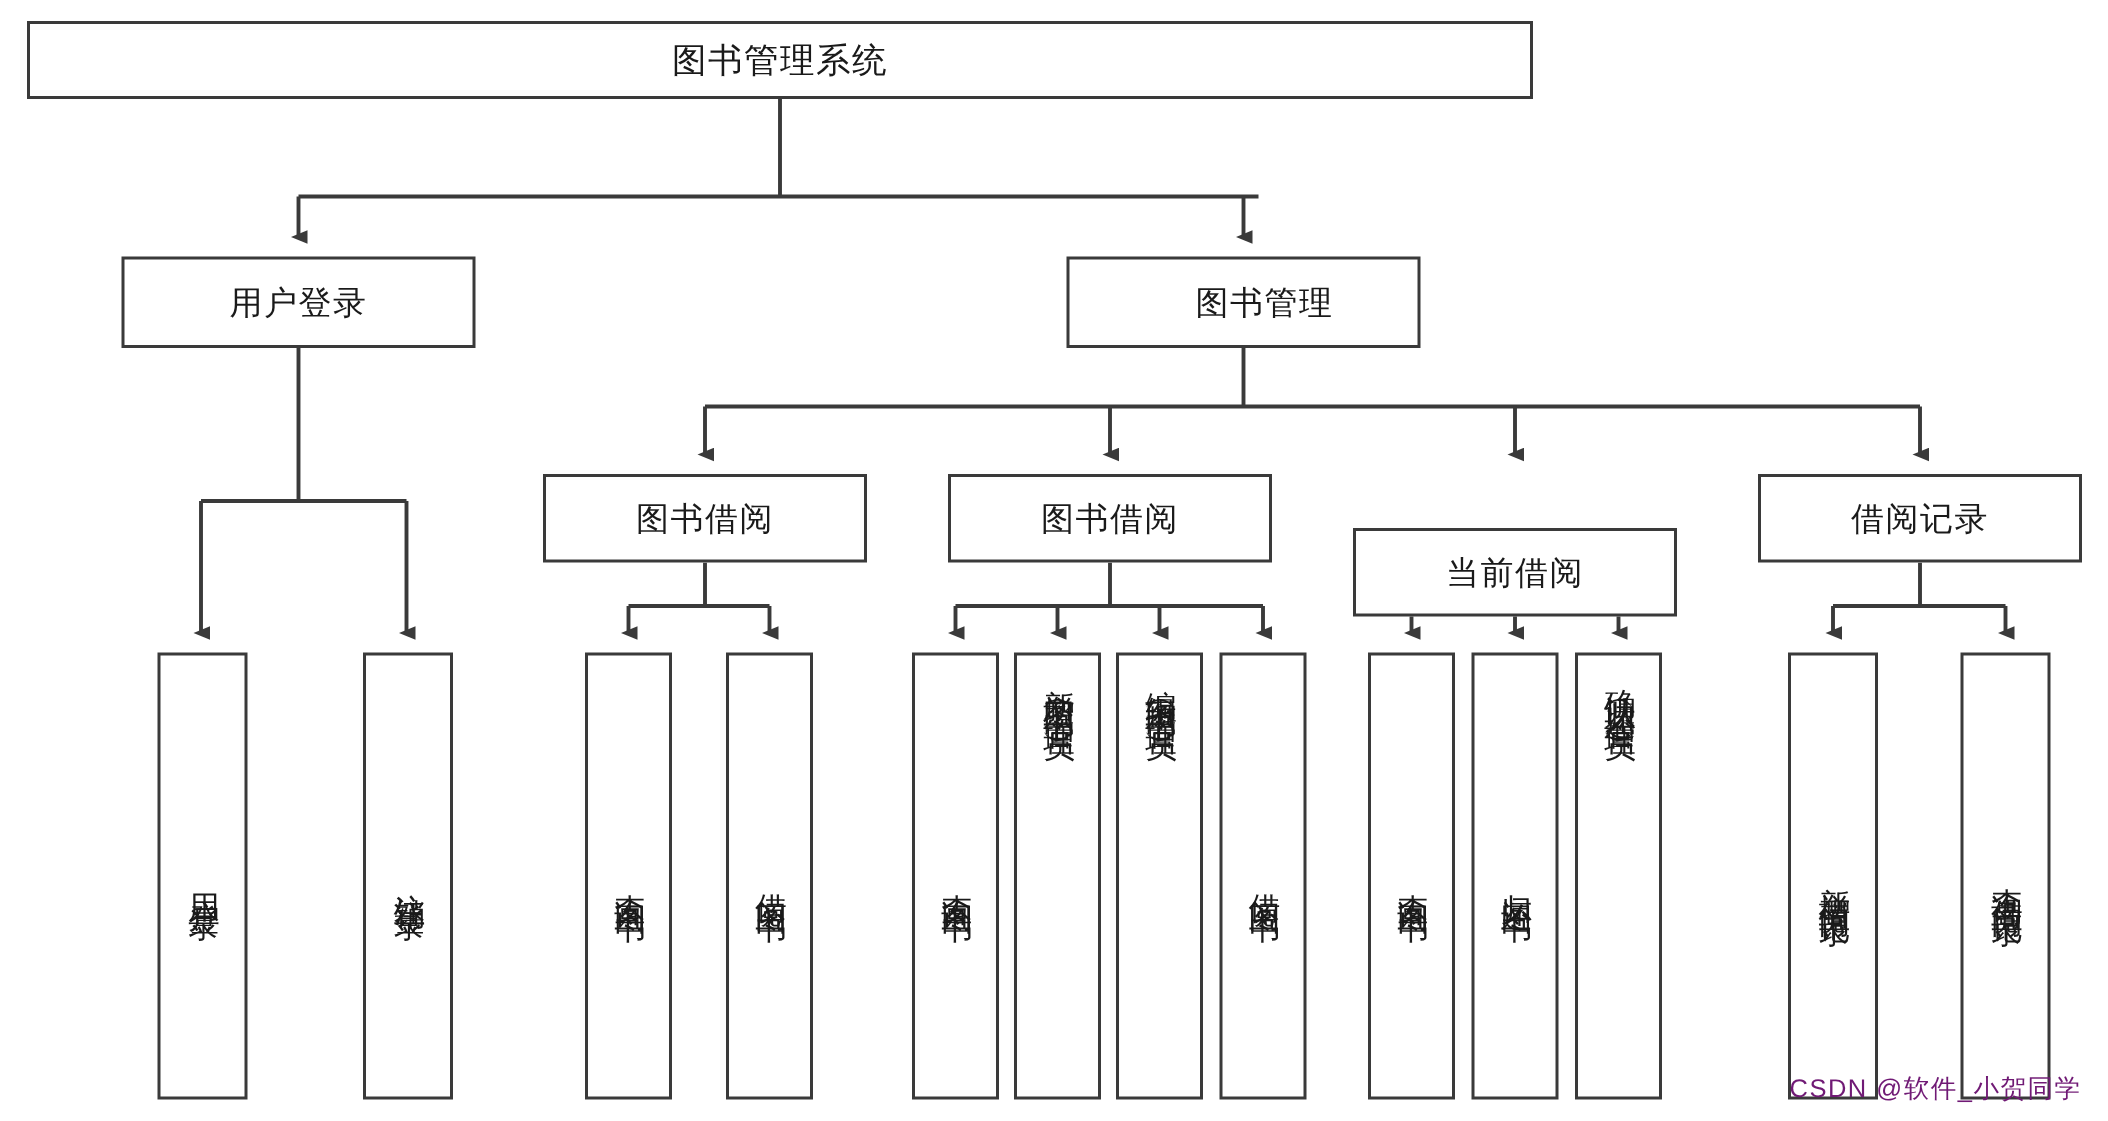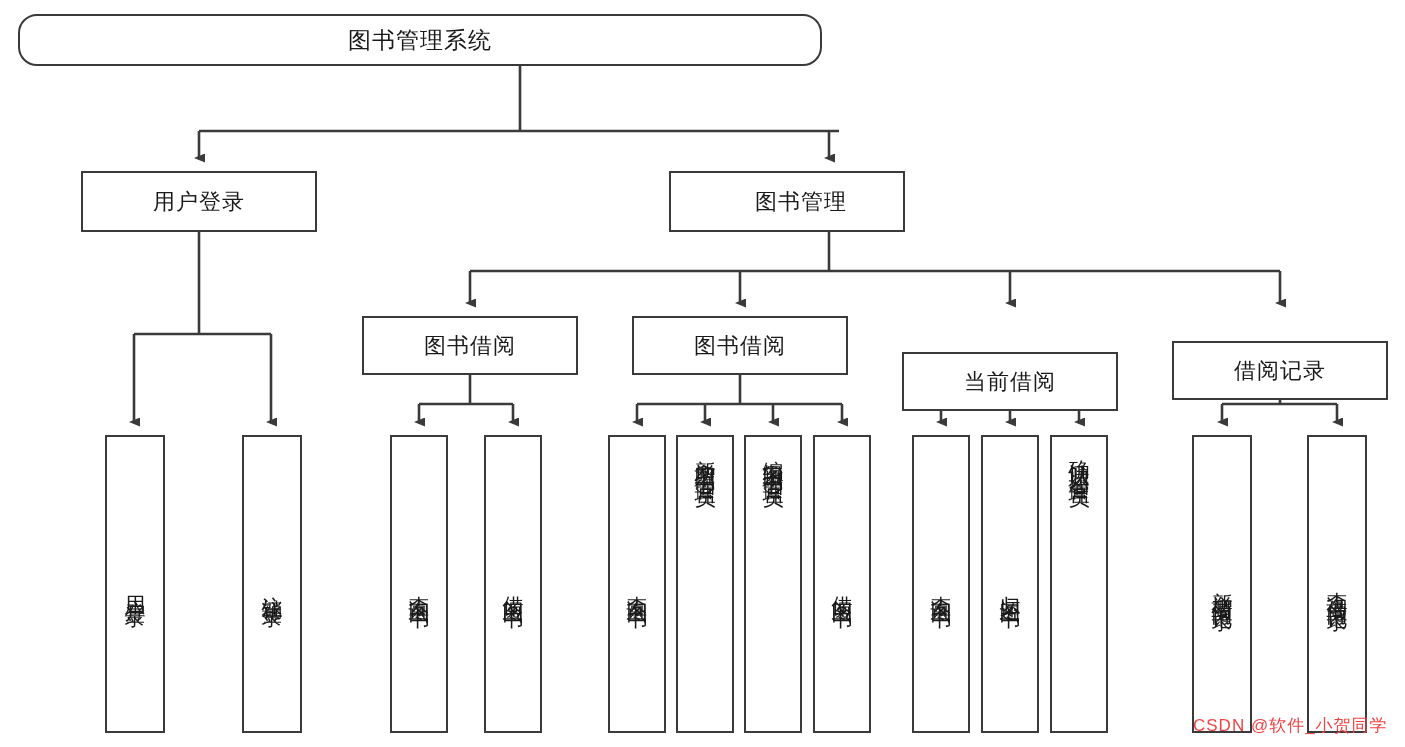--- a/index.html
+++ b/index.html
@@ -36,21 +36,21 @@
     justify-content:flex-start;
     align-items:center;
   }
   .node.v.mid{justify-content:center;}
   .node.v span{display:block;}
 
   .watermark{
     position:absolute;
     left:1193px;top:714px;
     font-size:17px;
-    color:#ef4444;
+    color:#701a75;
     letter-spacing:1px;
     white-space:nowrap;
   }
 </style>
 </head>
 <body>
 
 <div id="canvas">
 
   <svg id="wires" viewBox="0 0 1405 747">
@@ -96,41 +96,41 @@
       <path d="M1010,404 L1010,422" marker-end="url(#arw)"></path>
       <path d="M1079,404 L1079,422" marker-end="url(#arw)"></path>
 
       <path d="M1280,375 L1280,404"></path>
       <path d="M1222,404 L1337,404"></path>
       <path d="M1222,404 L1222,422" marker-end="url(#arw)"></path>
       <path d="M1337,404 L1337,422" marker-end="url(#arw)"></path>
     </g>
   </svg>
 
-  <div class="node h root" style="left:18px;top:14px;width:804px;height:52px;border-radius:19px;">
+  <div class="node h root" style="left:18px;top:14px;width:1004px;height:52px;">
     <span>图书管理系统</span>
   </div>
 
   <div class="node h" style="left:81px;top:171px;width:236px;height:61px;">
     <span>用户登录</span>
   </div>
-  <div class="node h" style="left:669px;top:171px;width:236px;height:61px;padding-left:28px;">
+  <div class="node h" style="left:711px;top:171px;width:236px;height:61px;padding-left:28px;">
     <span>图书管理</span>
   </div>
 
   <div class="node h" style="left:362px;top:316px;width:216px;height:59px;">
     <span>图书借阅</span>
   </div>
   <div class="node h" style="left:632px;top:316px;width:216px;height:59px;font-family:Liberation Mono, monospace;">
     <span>图书借阅</span>
   </div>
   <div class="node h" style="left:902px;top:316px;width:216px;height:59px;margin-top:36px;">
     <span>当前借阅</span>
   </div>
-  <div class="node h" style="left:1172px;top:316px;width:216px;height:59px;margin-top:25px;">
+  <div class="node h" style="left:1172px;top:316px;width:216px;height:59px;">
     <span>借阅记录</span>
   </div>
 
   <div class="node v mid" style="left:105px;top:435px;width:60px;height:298px;">
     <span>用户登录</span>
   </div>
   <div class="node v mid" style="left:242px;top:435px;width:60px;height:298px;">
     <span>注销登录</span>
   </div>
 

